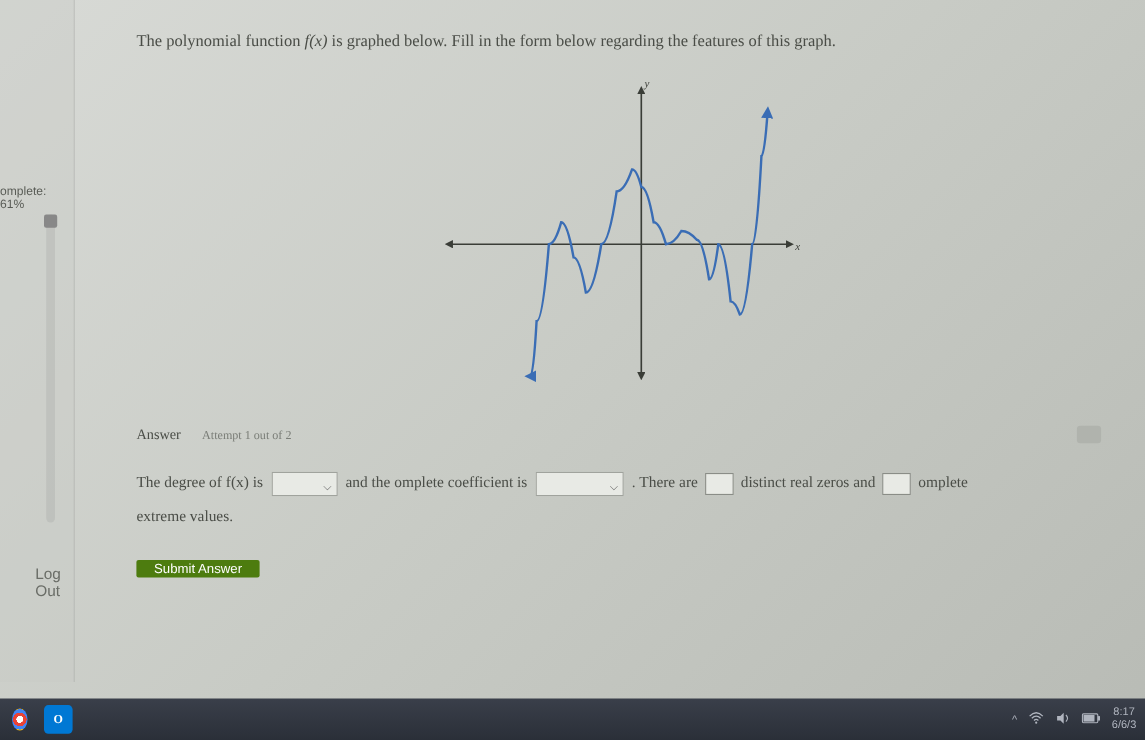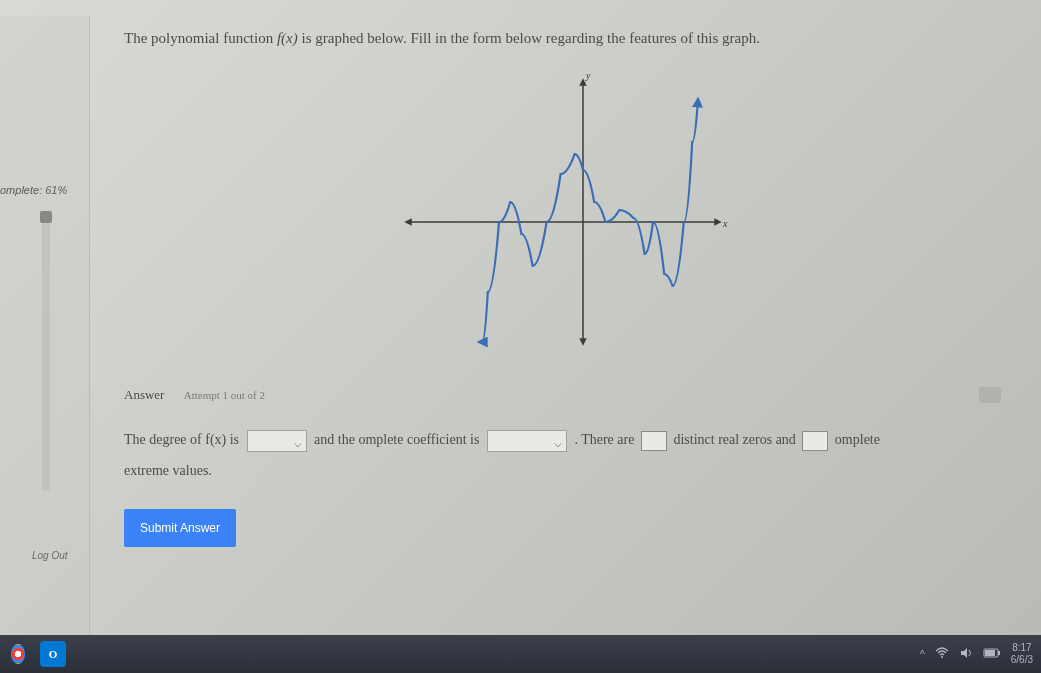--- a/index.html
+++ b/index.html
@@ -7,26 +7,25 @@
       font-family: Georgia, 'Times New Roman', serif;
       background: linear-gradient(135deg, #d8dad6 0%, #c8cbc5 50%, #b8bbb5 100%);
       width: 1041px;
       height: 673px;
       overflow: hidden;
       position: relative;
     }
     .sidebar {
       position: absolute;
       left: 0;
-      top: 16px;
-      width: 90px;
+      top: 0;
+      width: 68px;
       height: 620px;
       background: rgba(200, 203, 197, 0.4);
       border-right: 1px solid rgba(150,150,150,0.3);
-      font-style: italic;
     }
     .complete-label {
       position: absolute;
       left: 0;
       top: 168px;
       font-size: 11px;
       color: #5a5d57;
       font-family: Arial, sans-serif;
     }
     .scroll-indicator {
@@ -44,21 +43,21 @@
       top: 195px;
       width: 12px;
       height: 12px;
       background: #888;
       border-radius: 2px;
     }
     .logout {
       position: absolute;
       left: 32px;
       bottom: 75px;
-      font-size: 10px;
+      font-size: 14px;
       color: #6a6d67;
       font-family: Arial, sans-serif;
       cursor: pointer;
     }
     .main {
       position: absolute;
       left: 74px;
       top: 0;
       right: 0;
       height: 620px;
@@ -124,24 +123,24 @@
       display: inline-block;
       width: 26px;
       height: 20px;
       border: 1px solid #8a8d87;
       background: #e8eae5;
       vertical-align: middle;
       margin: 0 3px;
     }
     .submit-btn {
       margin-top: 22px;
-      background: #3b82f6;
+      background: #4d7c0f;
       color: #fff;
       border: none;
-      padding: 12px 16px;
+      padding: 1px 16px;
       font-size: 12px;
       font-family: Arial, sans-serif;
       cursor: pointer;
       border-radius: 2px;
     }
     .taskbar {
       position: absolute;
       bottom: 0;
       left: 0;
       right: 0;

